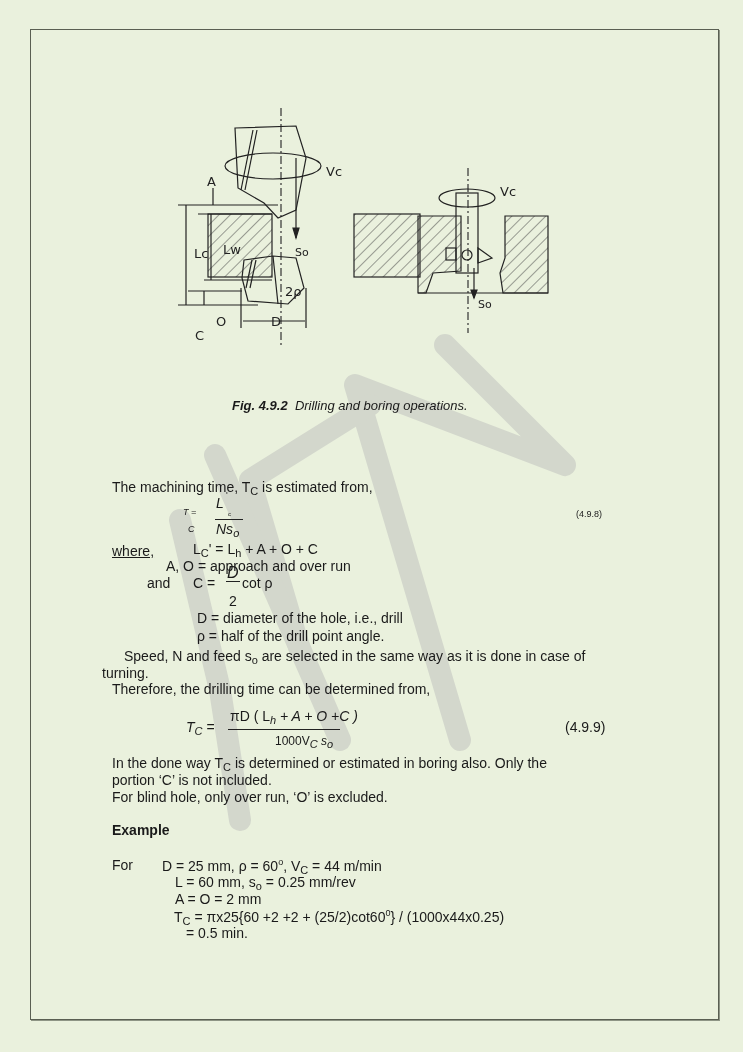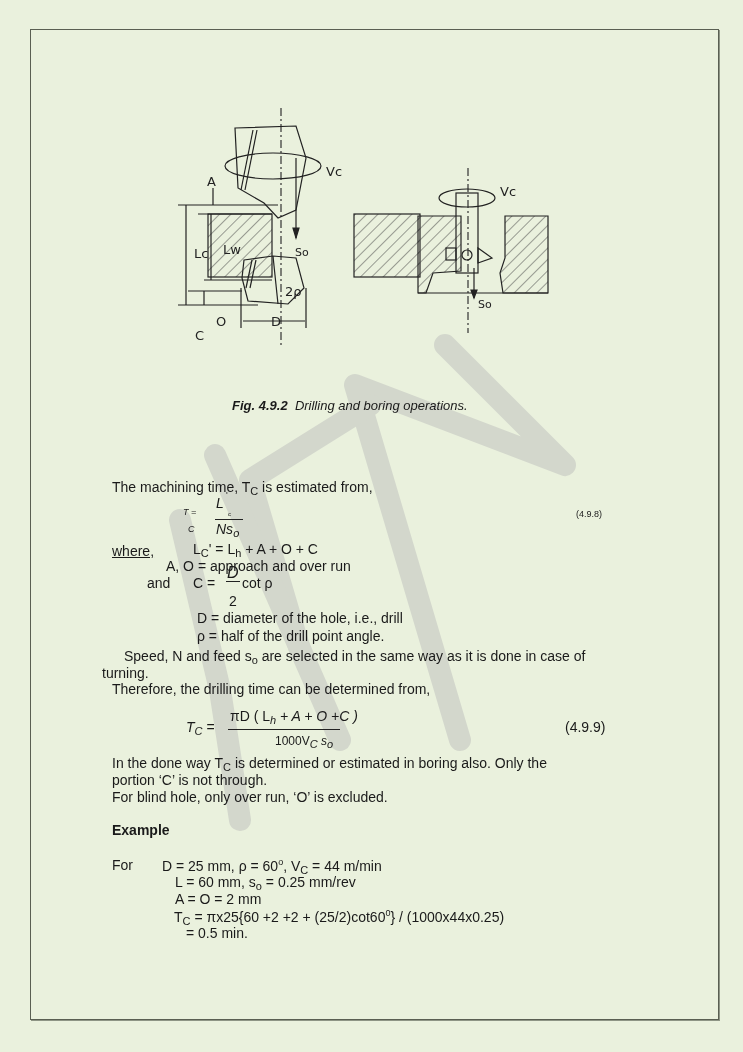--- a/index.html
+++ b/index.html
@@ -150,21 +150,21 @@
   <div>
     <div class="abs ital p" style="left:186px;top:719px;"><span>T</span><span class="sub">C</span><span style="font-style:normal"> =</span></div>
     <div class="abs p" style="left:230px;top:708px;"><span>πD ( L</span><span class="sub ital">h</span><span class="ital"> + A + O +C )</span></div>
     <div class="frac-line" style="left:228px;top:729px;width:112px;"></div>
     <div class="abs" style="left:258px;top:734px;font-size:12px;margin-left:17px;"><span>1000V</span><span class="sub ital">C</span><span class="ital"> s</span><span class="sub ital">o</span></div>
     <div class="abs p" style="left:565px;top:719px;">(4.9.9)</div>
   </div>
 
   <div>
     <div class="abs p" style="left:112px;top:755px;"><span>In the done way T</span><span class="sub">C</span><span> is determined or estimated in boring also. Only the</span></div>
-    <div class="abs p" style="left:112px;top:772px;">portion ‘C’ is not through.</div>
+    <div class="abs p" style="left:112px;top:772px;">portion ‘C’ is not included.</div>
     <div class="abs p" style="left:112px;top:789px;">For blind hole, only over run, ‘O’ is excluded.</div>
   </div>
 
   <div>
     <div class="abs p" style="left:112px;top:822px;font-weight:bold;">Example</div>
     <div class="abs p" style="left:112px;top:857px;">For</div>
     <div class="abs p" style="left:162px;top:857px;"><span>D = 25 mm, ρ = 60</span><span class="sup">o</span><span>, V</span><span class="sub">C</span><span> = 44 m/min</span></div>
     <div class="abs p" style="left:175px;top:874px;"><span>L = 60 mm, s</span><span class="sub">o</span><span> = 0.25 mm/rev</span></div>
     <div class="abs p" style="left:175px;top:891px;">A = O = 2 mm</div>
     <div class="abs p" style="left:166px;top:908px;margin-left:8px;"><span>T</span><span class="sub">C</span><span> = πx25{60 +2 +2 + (25/2)cot60</span><span class="sup">0</span><span>} / (1000x44x0.25)</span></div>

